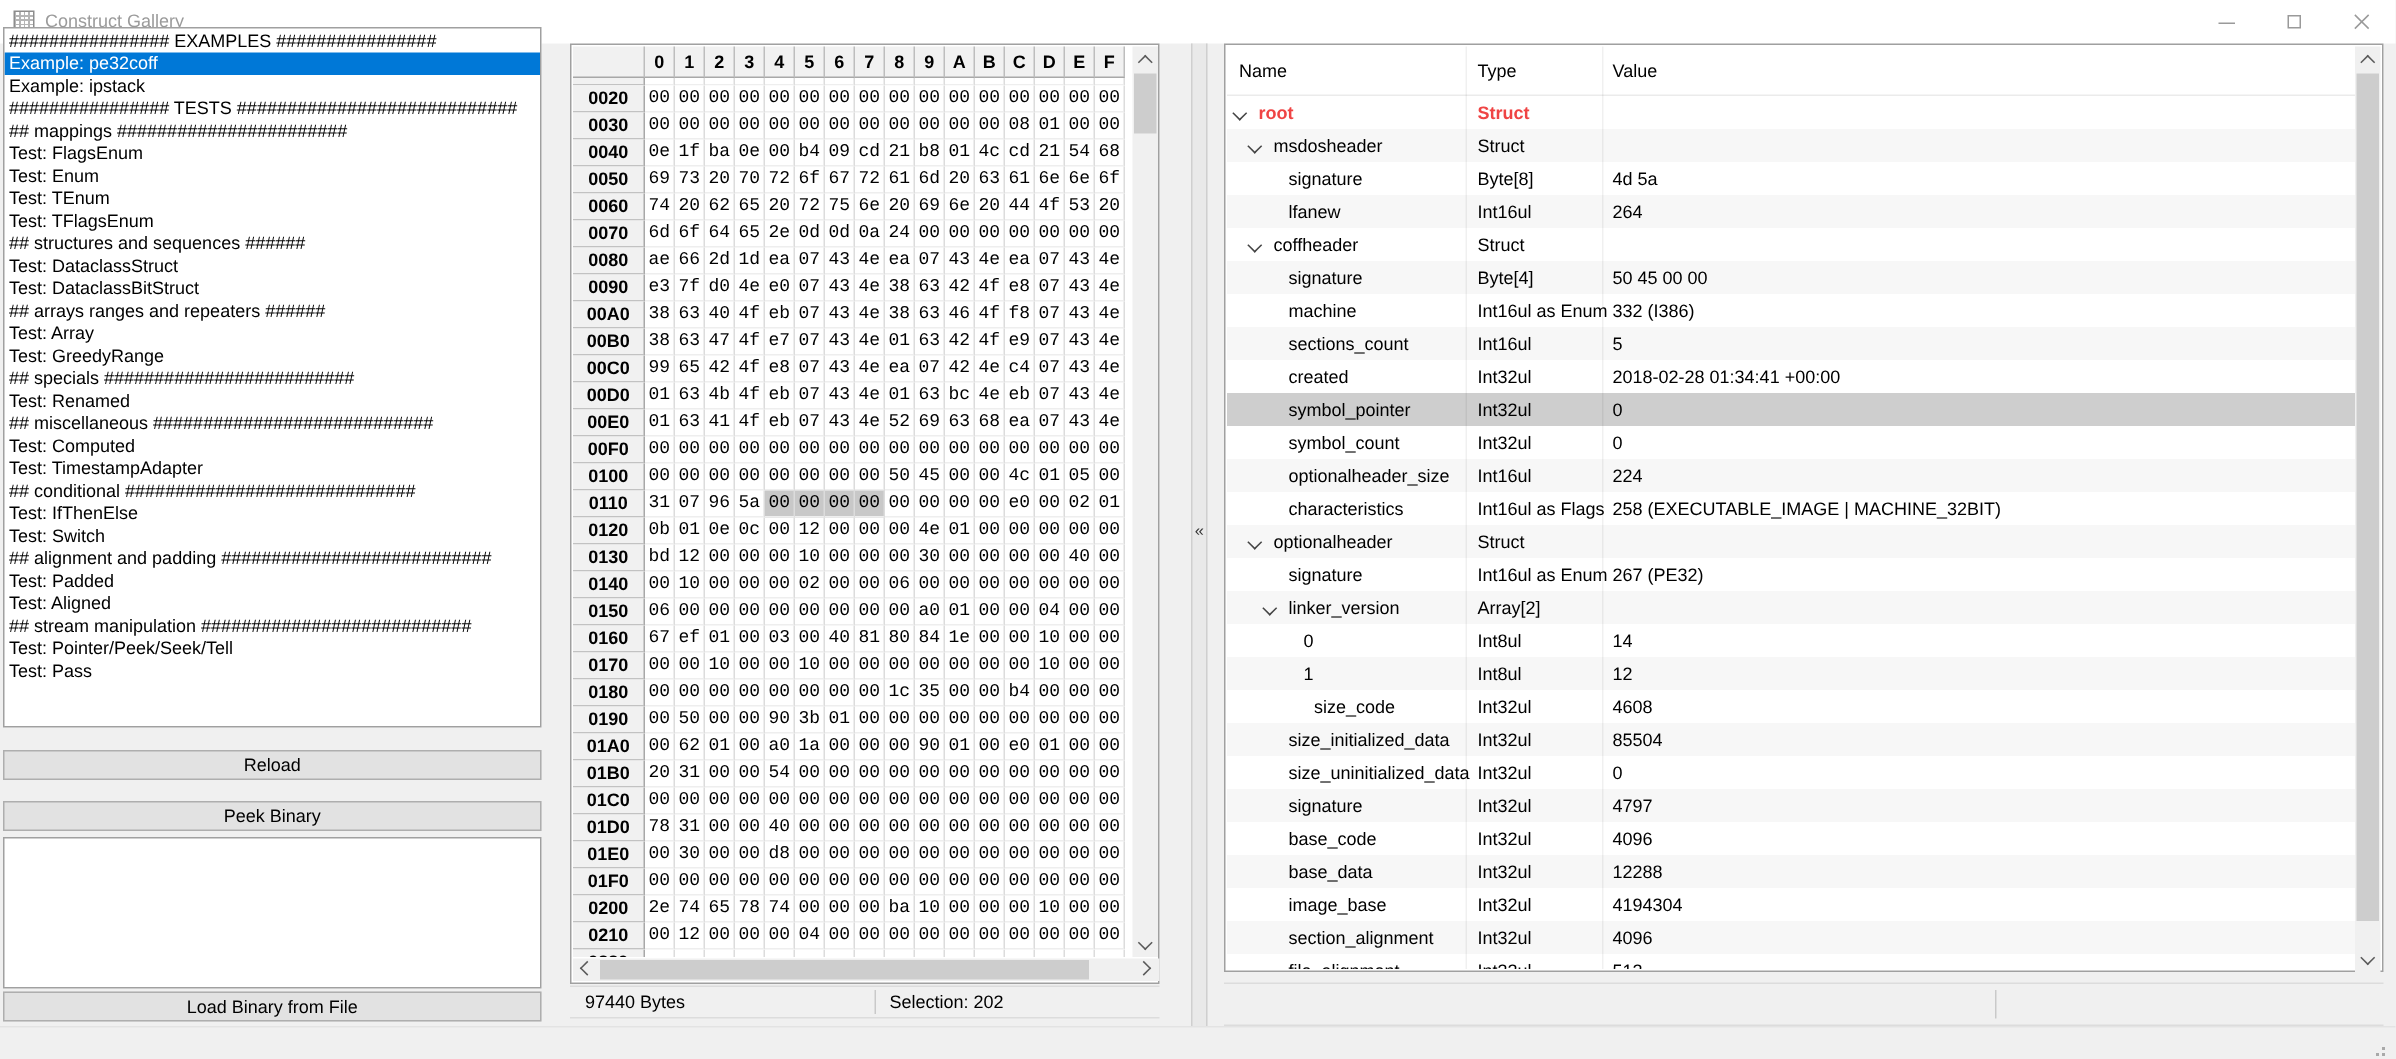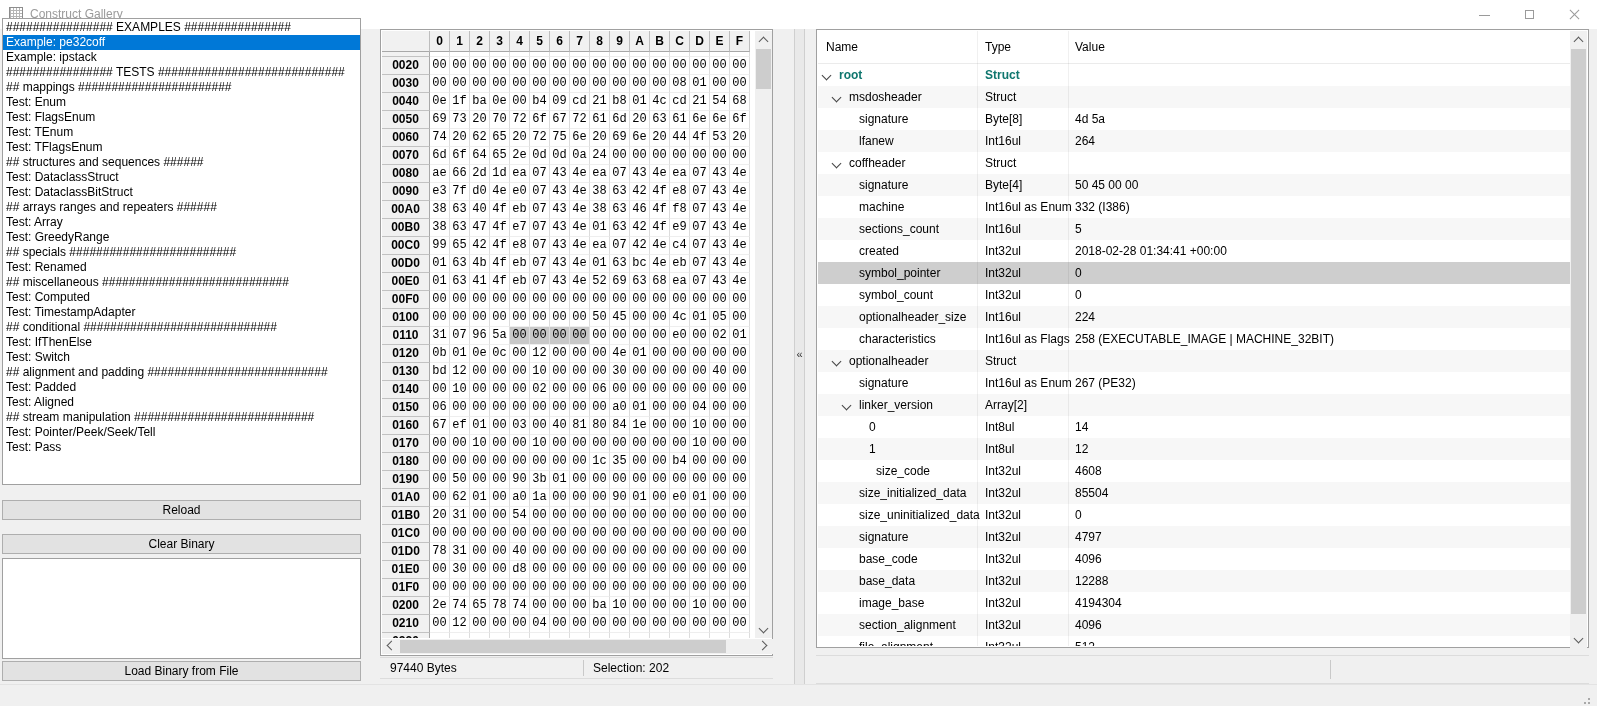--- a/index.html
+++ b/index.html
@@ -87,21 +87,21 @@
   .th{position:absolute;top:9px;white-space:nowrap;}
   .th-name{left:8px}.th-type{left:167px}.th-value{left:257px}
   .tree-colsep{position:absolute;top:1px;bottom:1px;width:1px;background:rgba(0,0,0,0.06);z-index:3;}
   .sep-1{left:160px}.sep-2{left:251px}
   .tree-rows{position:absolute;left:1px;top:34px;right:18px;bottom:1px;overflow:hidden;}
   .tree-row{position:relative;height:22px;}
   .tree-row.odd{background:#f7f7f7;padding-left:29px;}
   .tree-row.selected{background:#cecece;}
   .tree-row span{position:absolute;line-height:22px;font-size:12px;white-space:nowrap;}
   .t-type{left:167px;}.t-value{left:257px;}
-  .tree-row.root .t-name,.tree-row.root .t-type{color:#0f766e;font-weight:bold;}
+  .tree-row.root .t-name,.tree-row.root .t-type{color:#ef4444;font-weight:bold;}
   .expander{width:6px;height:6px;border-left:1px solid #444;border-bottom:1px solid #444;
     transform:rotate(-45deg);top:8px;}
   .tree-vscroll{right:1px;top:1px;width:17px;height:617px;}
   .tree-vthumb{position:absolute;left:1px;top:18px;width:15px;height:565px;background:#cdcdcd;}
   .tree-vdown{bottom:0;}
 
   
   .tree-status{position:absolute;left:816px;top:655px;width:773px;height:29px;box-sizing:border-box;
     border-top:1px solid #dcdcdc;border-bottom:1px solid #dcdcdc;}
   .tree-status-divider{position:absolute;left:514px;top:4px;bottom:4px;width:1px;background:#c9c9c9;}
@@ -129,22 +129,22 @@
       <span class="glyph-close-b"></span>
     </div>
 </div>
 
 <div class="list-box">
     <div class="list-item">################ EXAMPLES ################</div>
     <div class="list-item selected">Example: pe32coff</div>
     <div class="list-item">Example: ipstack</div>
     <div class="list-item">################ TESTS ############################</div>
     <div class="list-item">## mappings #######################</div>
+    <div class="list-item">Test: FlagsEnum</div>
     <div class="list-item">Test: Enum</div>
-    <div class="list-item">Test: FlagsEnum</div>
     <div class="list-item">Test: TEnum</div>
     <div class="list-item">Test: TFlagsEnum</div>
     <div class="list-item">## structures and sequences ######</div>
     <div class="list-item">Test: DataclassStruct</div>
     <div class="list-item">Test: DataclassBitStruct</div>
     <div class="list-item">## arrays ranges and repeaters ######</div>
     <div class="list-item">Test: Array</div>
     <div class="list-item">Test: GreedyRange</div>
     <div class="list-item">## specials #########################</div>
     <div class="list-item">Test: Renamed</div>
@@ -155,21 +155,21 @@
     <div class="list-item">Test: IfThenElse</div>
     <div class="list-item">Test: Switch</div>
     <div class="list-item">## alignment and padding ###########################</div>
     <div class="list-item">Test: Padded</div>
     <div class="list-item">Test: Aligned</div>
     <div class="list-item">## stream manipulation ###########################</div>
     <div class="list-item">Test: Pointer/Peek/Seek/Tell</div>
     <div class="list-item">Test: Pass</div>
   </div>
 <div class="btn" id="btn-reload">Reload</div>
-<div class="btn" id="btn-clear">Clear Binary</div>
+<div class="btn" id="btn-clear">Peek Binary</div>
 <div class="empty-box"></div>
 <div class="btn" id="btn-load">Load Binary from File</div>
 
 <div class="hex-panel">
   <div class="hex-header">
       <div class="hx-h hx-corner"></div>
       <div class="hx-h">0</div>
       <div class="hx-h">1</div>
       <div class="hx-h">2</div>
       <div class="hx-h">3</div>

